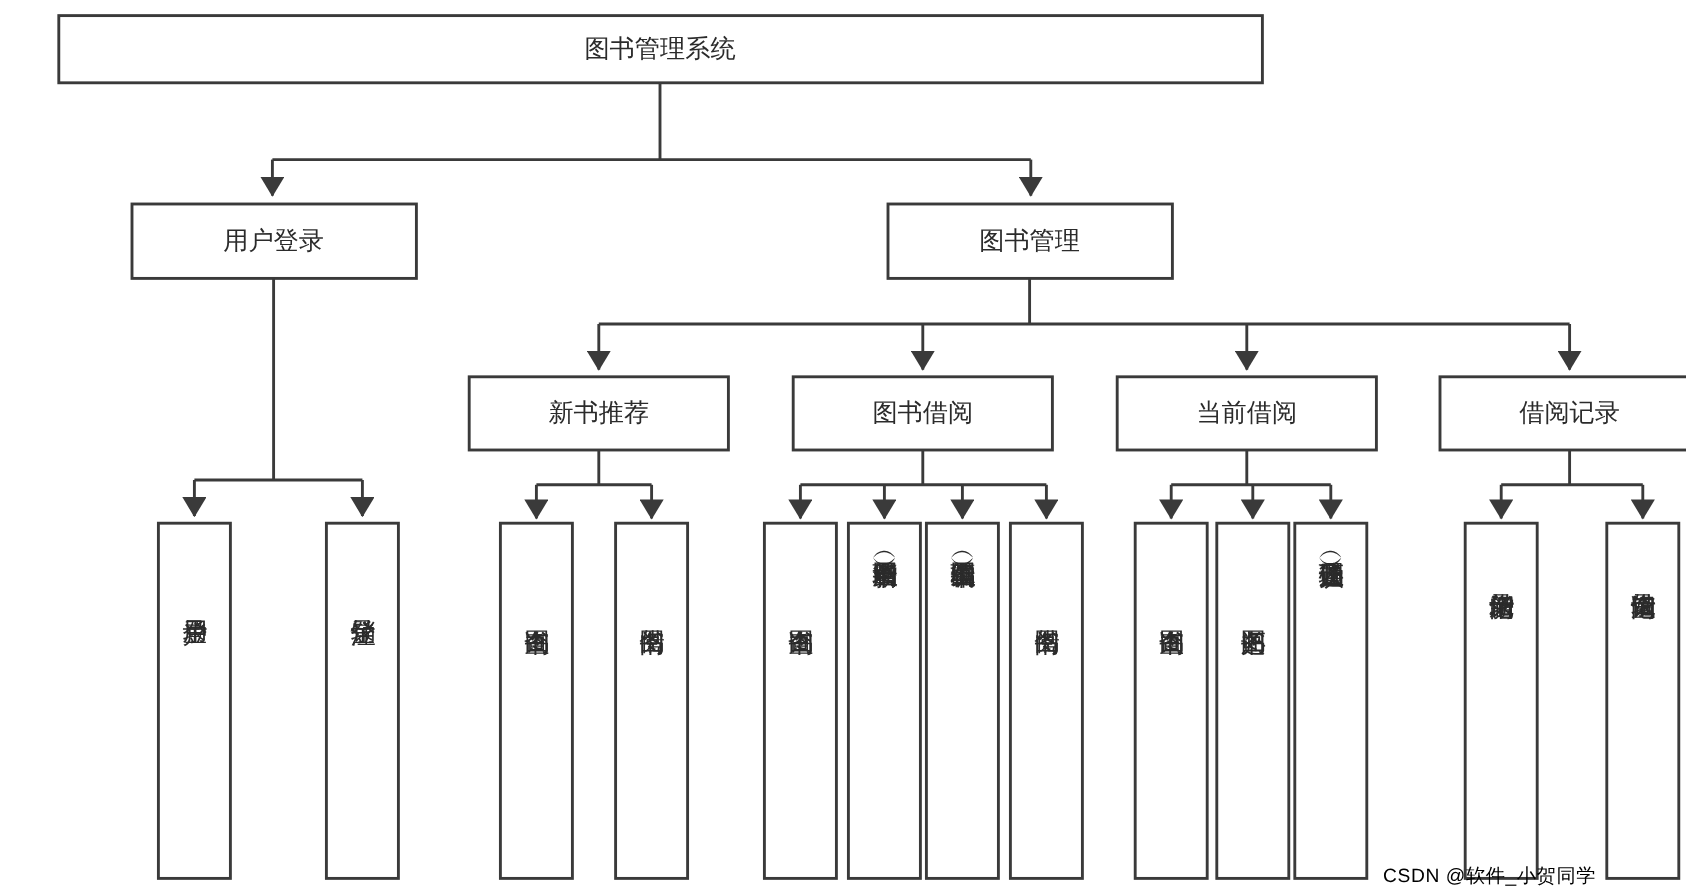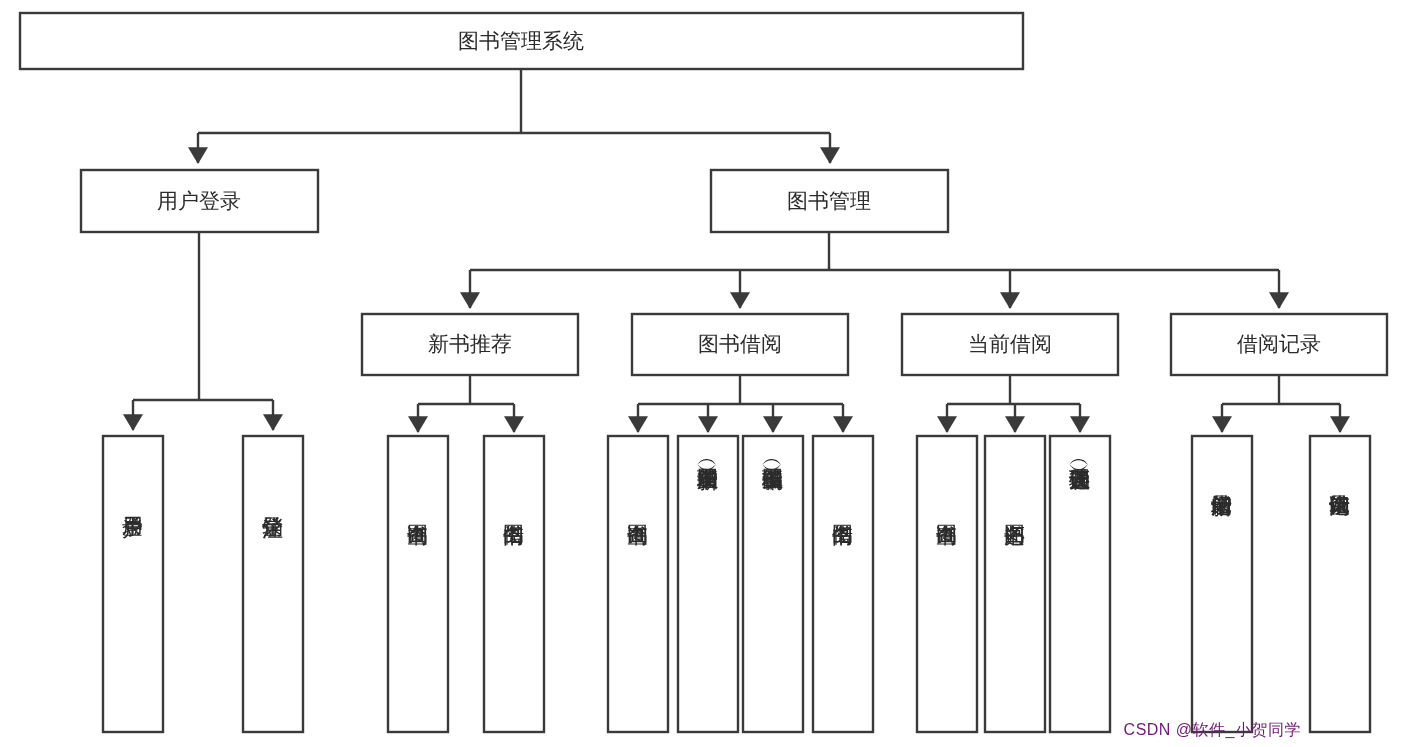--- a/index.html
+++ b/index.html
@@ -11,20 +11,21 @@
     width: 1405px;
     height: 747px;
     font-family: "Liberation Sans", "DejaVu Sans", sans-serif;
     overflow: hidden;
     position: relative;
   }
   #diagram-root {
     position: relative;
     width: 1309px;
     height: 747px;
+    margin-left: 29px;
   }
   svg.diagram {
     position: absolute;
     top: 0;
     left: 0;
     width: 1405px;
     height: 747px;
     display: block;
   }
   .node-box {
@@ -51,21 +52,21 @@
     fill: none;
   }
   .arrow-head {
     fill: #3a3a3a;
     stroke: none;
   }
   .watermark {
     position: absolute;
     right: 8px;
     bottom: 6px;
-    color: #701a75;
+    color: #000000;
     font-size: 16px;
     font-family: "Liberation Sans", "DejaVu Sans", sans-serif;
     letter-spacing: 0.5px;
     white-space: nowrap;
     user-select: none;
   }
 </style>
 </head>
 <body>
 

